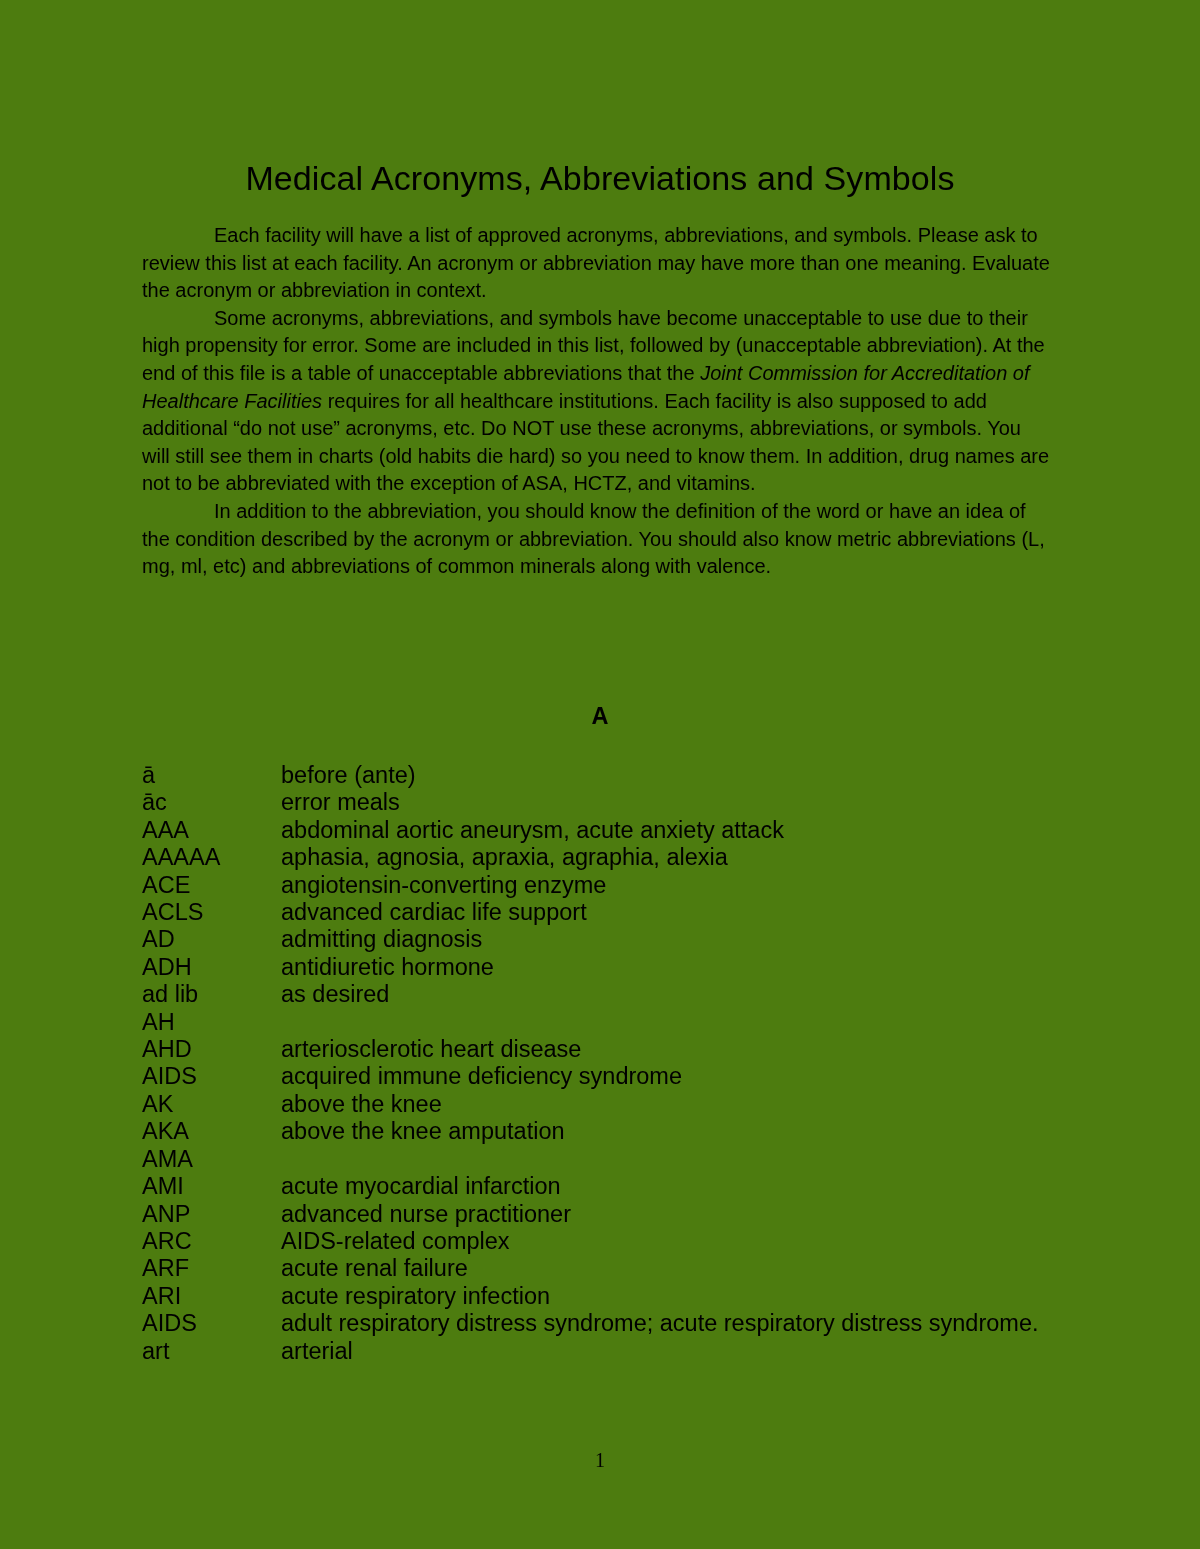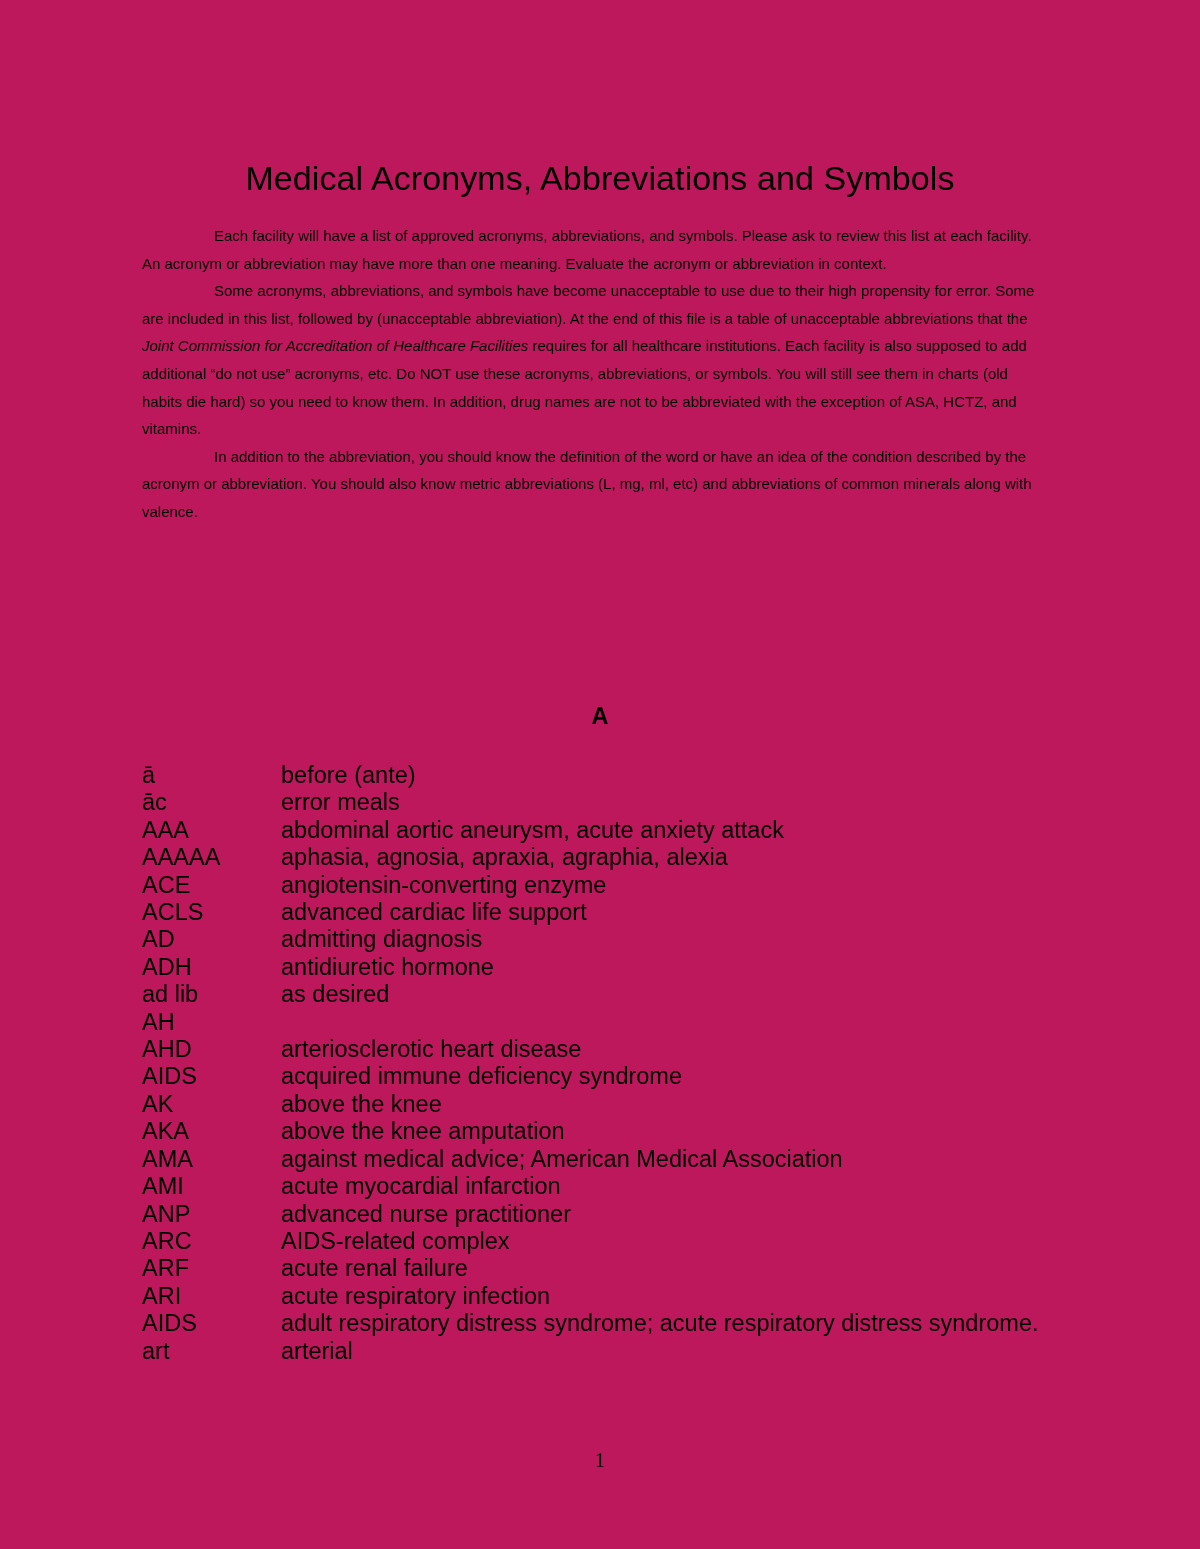--- a/index.html
+++ b/index.html
@@ -4,21 +4,21 @@
 <style>
   html, body {
     margin: 0;
     padding: 0;
     background: #ffffff;
   }
   .page {
     position: relative;
     width: 1200px;
     height: 1549px;
-    background: #be185d;
+    background: #4d7c0f;
     font-family: "Liberation Sans", sans-serif;
     color: #000000;
     overflow: hidden;
   }
   .doc-title {
     position: absolute;
     top: 133px;
     left: 0;
     width: 1200px;
     text-align: center;
@@ -27,21 +27,21 @@
     line-height: 44px;
     letter-spacing: 0.1px;
   }
   .body-block {
     position: absolute;
     top: 222px;
     left: 142px;
     width: 910px;
   }
   .para {
-    font-size: 15px;
+    font-size: 20px;
     line-height: 27.6px;
     text-indent: 72px;
     margin: 0;
     text-align: left;
   }
   .para em {
     font-style: italic;
   }
   .section-letter {
     position: absolute;
@@ -106,21 +106,21 @@
       <div class="abbr-row"><div class="abbr-term">ACE</div><div class="abbr-def">angiotensin-converting enzyme</div></div>
       <div class="abbr-row"><div class="abbr-term">ACLS</div><div class="abbr-def">advanced cardiac life support</div></div>
       <div class="abbr-row"><div class="abbr-term">AD</div><div class="abbr-def">admitting diagnosis</div></div>
       <div class="abbr-row"><div class="abbr-term">ADH</div><div class="abbr-def">antidiuretic hormone</div></div>
       <div class="abbr-row"><div class="abbr-term">ad lib</div><div class="abbr-def">as desired</div></div>
       <div class="abbr-row"><div class="abbr-term">AH</div></div>
       <div class="abbr-row"><div class="abbr-term">AHD</div><div class="abbr-def">arteriosclerotic heart disease</div></div>
       <div class="abbr-row"><div class="abbr-term">AIDS</div><div class="abbr-def">acquired immune deficiency syndrome</div></div>
       <div class="abbr-row"><div class="abbr-term">AK</div><div class="abbr-def">above the knee</div></div>
       <div class="abbr-row"><div class="abbr-term">AKA</div><div class="abbr-def">above the knee amputation</div></div>
-      <div class="abbr-row"><div class="abbr-term">AMA</div><div class="abbr-def">against medical advice; American Medical Association</div></div>
+      <div class="abbr-row"><div class="abbr-term">AMA</div></div>
       <div class="abbr-row"><div class="abbr-term">AMI</div><div class="abbr-def">acute myocardial infarction</div></div>
       <div class="abbr-row"><div class="abbr-term">ANP</div><div class="abbr-def">advanced nurse practitioner</div></div>
       <div class="abbr-row"><div class="abbr-term">ARC</div><div class="abbr-def">AIDS-related complex</div></div>
       <div class="abbr-row"><div class="abbr-term">ARF</div><div class="abbr-def">acute renal failure</div></div>
       <div class="abbr-row"><div class="abbr-term">ARI</div><div class="abbr-def">acute respiratory infection</div></div>
       <div class="abbr-row"><div class="abbr-term">AIDS</div><div class="abbr-def">adult respiratory distress syndrome; acute respiratory distress syndrome.</div></div>
       <div class="abbr-row"><div class="abbr-term">art</div><div class="abbr-def">arterial</div></div>
     </div>
 
   <div class="page-number">1</div>

